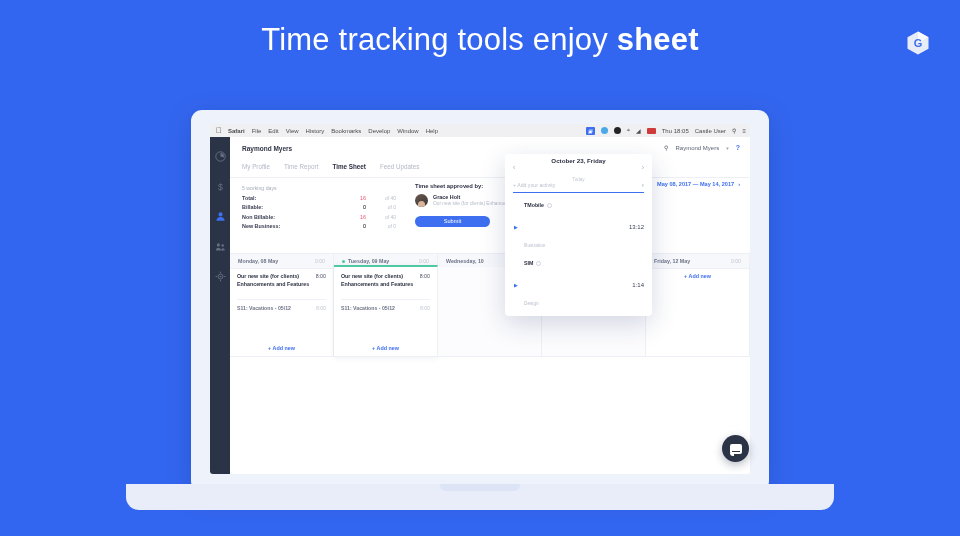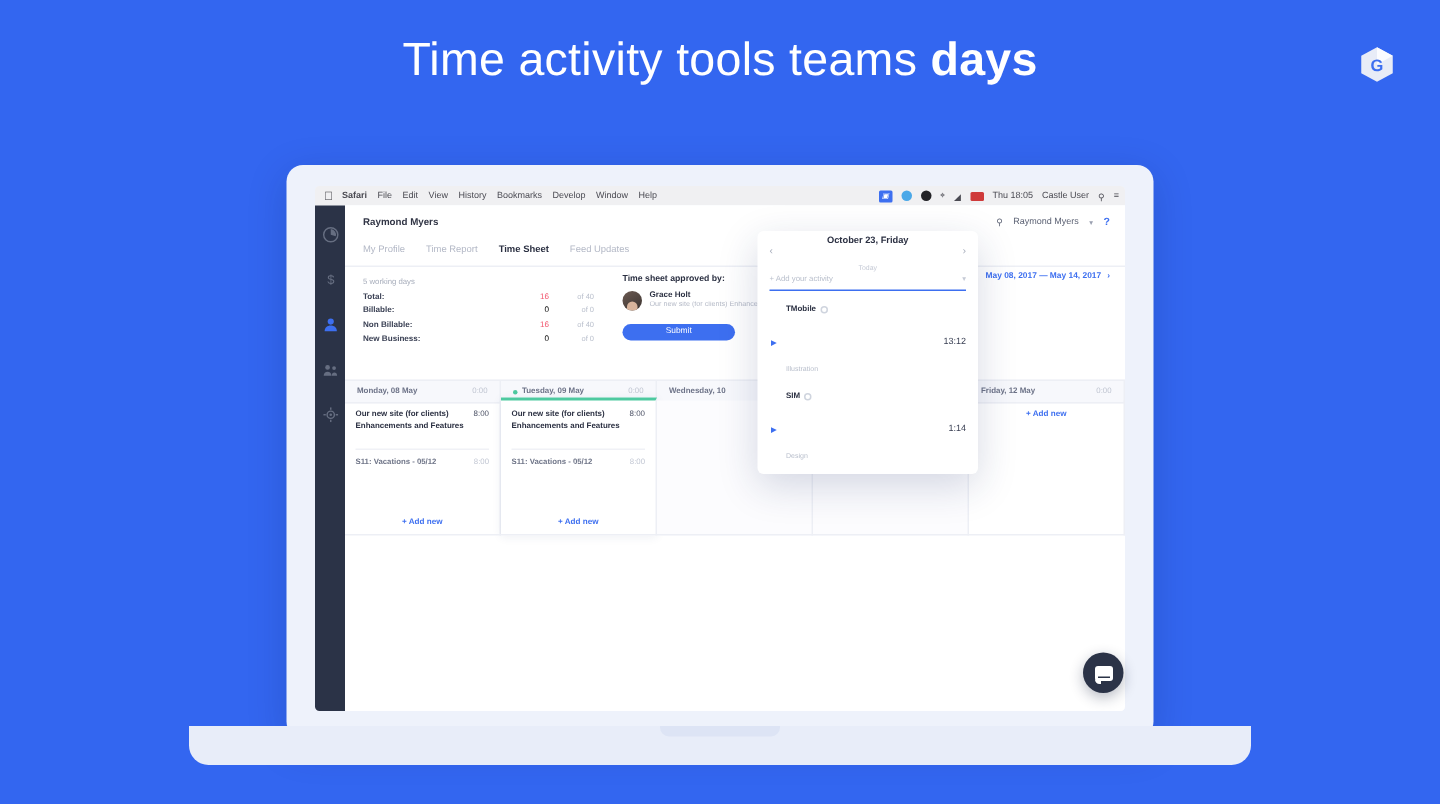--- a/index.html
+++ b/index.html
@@ -163,21 +163,21 @@
   .intercom .msg{width:12px;height:10px;background:#fff;border-radius:2px;position:relative;}
   .intercom .msg::after{content:"";position:absolute;left:2px;bottom:2px;width:8px;height:1px;background:#2b3347;}
   .intercom .msg::before{content:"";position:absolute;left:0;bottom:-2px;width:4px;height:3px;background:#fff;border-radius:0 0 0 3px;}
 </style>
 </head>
 <body>
 
 <div class="stage">
 
   <div class="headline">
-    <span>Time activity tools teams </span><b>days</b>
+    <span>Time tracking tools enjoy </span><b>sheet</b>
   </div>
 
   <div class="logo">
     <svg width="26" height="26" viewBox="0 0 26 26">
       <polygon points="13,1.5 23.5,7.2 23.5,18.8 13,24.5 2.5,18.8 2.5,7.2" fill="#e8ecf7"></polygon>
       <polygon points="13,1.5 23.5,7.2 13,13" fill="#fbfcff"></polygon>
       <text x="13" y="17" font-family="Liberation Sans, sans-serif" font-size="11" font-weight="700" fill="#3d6ff0" text-anchor="middle">G</text>
     </svg>
   </div>
 

